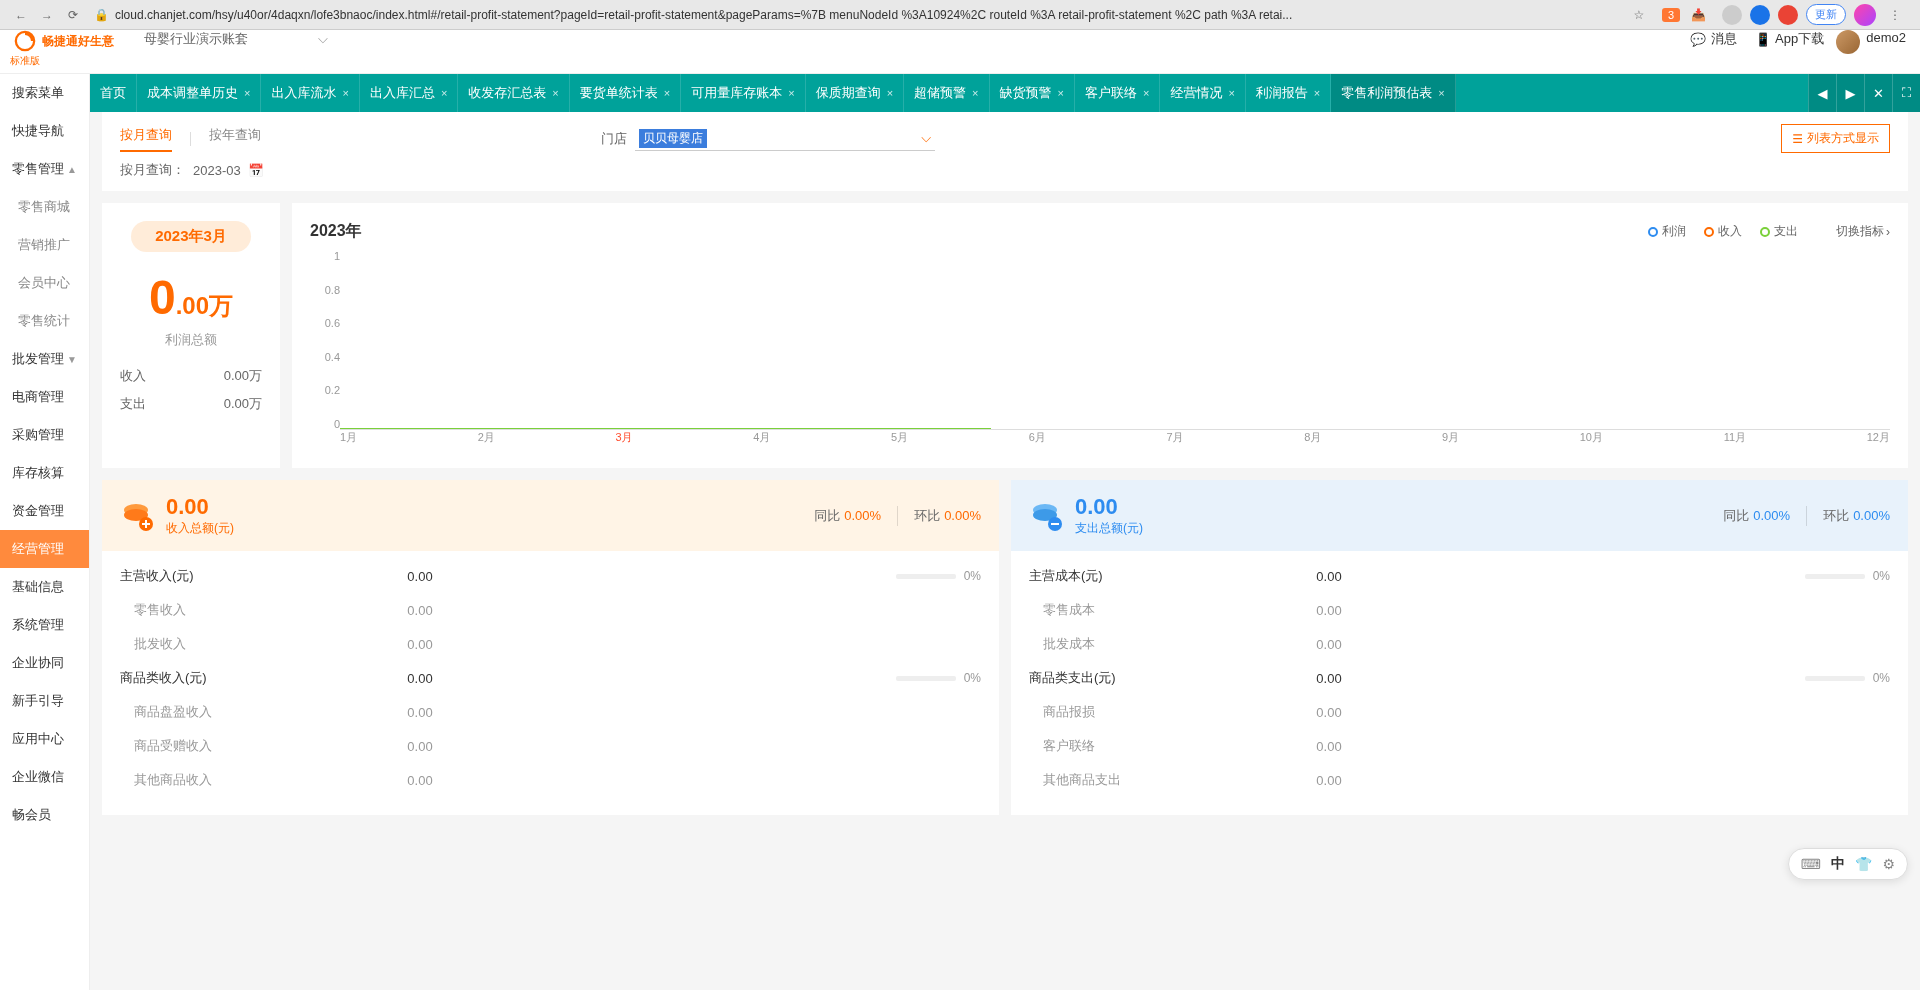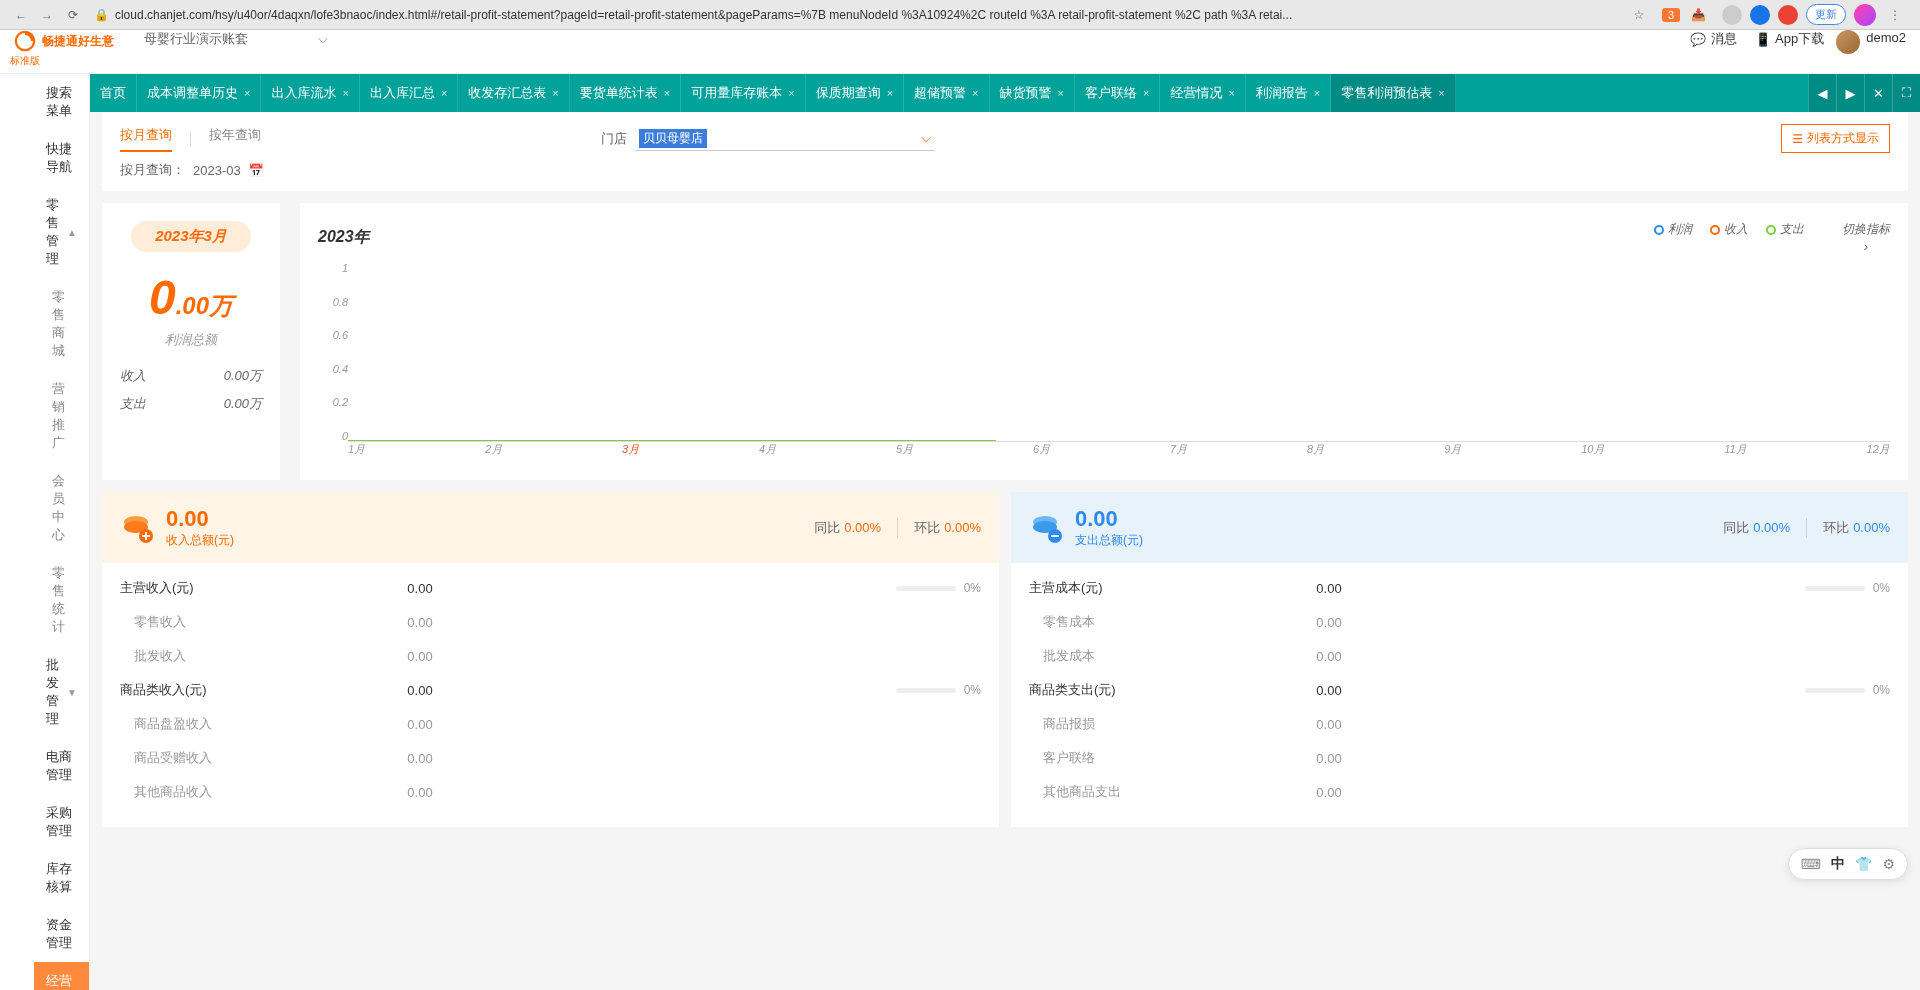--- a/index.html
+++ b/index.html
@@ -23,21 +23,21 @@
 .logo-text { color: #ff6a00; font-size: 12px; font-weight: bold; }
 .logo-sub { color: #ff6a00; font-size: 10px; margin-left: 2px; margin-top: 18px; position: absolute; left: 8px; top: 36px; }
 .account-select { margin-left: 30px; color: #666; font-size: 13px; display: flex; align-items: center; gap: 70px; }
 .top-header .spacer { flex: 1; }
 .hdr-link { display: flex; align-items: center; gap: 4px; color: #333; font-size: 13px; margin-left: 18px; }
 .hdr-avatar { width: 24px; height: 24px; border-radius: 50%; background: linear-gradient(135deg,#c96,#963); margin-left: 12px; }
 
 
 .layout { display: flex; height: calc(990px - 30px - 44px); }
 .sidebar { width: 90px; background: #fff; border-right: 1px solid #eee; overflow-y: auto; }
-.side-item { padding: 10px 12px; font-size: 13px; color: #333; display: flex; align-items: center; justify-content: space-between; cursor: pointer; margin-left: 34px; }
+.side-item { padding: 10px 12px; font-size: 13px; color: #333; display: flex; align-items: center; justify-content: space-between; cursor: pointer; }
 .side-item.active { background: #ff8a3d; color: #fff; }
 .side-item.sub { color: #888; padding-left: 18px; }
 .side-item .arrow { color: #999; font-size: 10px; }
 
 .main { flex: 1; display: flex; flex-direction: column; overflow: hidden; }
 
 
 .tabs-bar { height: 38px; background: #00a29a; display: flex; align-items: stretch; color: #fff; font-size: 13px; }
 .tab { display: flex; align-items: center; padding: 0 10px; cursor: pointer; border-right: 1px solid rgba(255,255,255,0.15); white-space: nowrap; }
 .tab.active { background: #008b84; }
@@ -60,36 +60,36 @@
 .store-select .sel-text { background: #3b7ddd; color: #fff; padding: 1px 4px; font-size: 12px; }
 .store-select .chev { color: #ff6a00; }
 .list-mode-btn { margin-left: auto; border: 1px solid #ff6a00; color: #ff6a00; padding: 5px 10px; font-size: 12px; background: #fff; display: flex; align-items: center; gap: 4px; cursor: pointer; }
 .filter-row2 { margin-top: 8px; font-size: 13px; color: #666; display: flex; align-items: center; gap: 8px; }
 .cal-icon { color: #ff6a00; }
 
 
 .content { padding: 12px; display: flex; flex-direction: column; gap: 12px; overflow-y: auto; flex: 1; }
 
 
-.summary-row { display: flex; gap: 20px; font-style: italic; }
+.summary-row { display: flex; gap: 12px; }
 .summary-card { background: #fff; padding: 18px; }
 .summary-left { width: 178px; display: flex; flex-direction: column; align-items: center; }
 .month-badge { background: #ffecd9; color: #ff6a00; padding: 6px 24px; border-radius: 16px; font-size: 15px; font-weight: bold; }
 .big-num { margin-top: 18px; font-weight: bold; color: #ff6a00; display: flex; align-items: baseline; }
 .big-num .int { font-size: 48px; }
 .big-num .dec { font-size: 24px; }
 .big-label { color: #999; font-size: 13px; margin-top: 6px; }
 .kv { width: 100%; display: flex; justify-content: space-between; font-size: 13px; color: #666; margin-top: 18px; }
 .summary-right { flex: 1; position: relative; }
 .chart-header { display: flex; align-items: center; margin-bottom: 8px; }
 .chart-title { font-size: 16px; font-weight: bold; }
-.legend { margin-left: auto; display: flex; gap: 18px; font-size: 12px; color: #666; align-items: flex-start; }
+.legend { margin-left: auto; display: flex; gap: 18px; font-size: 12px; color: #666; align-items: flex-end; }
 .legend .item { display: flex; align-items: center; gap: 4px; }
 .legend .dot { width: 10px; height: 10px; border: 2px solid; border-radius: 50%; background: #fff; }
-.legend .switch { color: #666; display: flex; align-items: center; gap: 2px; cursor: pointer; margin-left: 20px; flex-direction: column; }
+.legend .switch { color: #666; display: flex; align-items: center; gap: 2px; cursor: pointer; margin-left: 20px; }
 .chart-area { height: 200px; position: relative; border-top: none; }
 .y-axis { position: absolute; left: 0; top: 0; bottom: 20px; width: 30px; display: flex; flex-direction: column; justify-content: space-between; font-size: 11px; color: #999; text-align: right; }
 .x-axis { position: absolute; left: 30px; right: 0; bottom: 0; height: 20px; display: flex; justify-content: space-between; font-size: 11px; color: #999; }
 .x-axis .xl.hl { color: #ff4d2e; }
 .plot { position: absolute; left: 30px; right: 0; top: 0; bottom: 20px; border-bottom: 1px solid #ddd; }
 .plot .line-green { position: absolute; left: 0; right: 0; bottom: 0; height: 1px; background: #7ad03a; }
 .plot .line-green.short { width: 42%; }
 
 
 .cards-row { display: flex; gap: 12px; }

